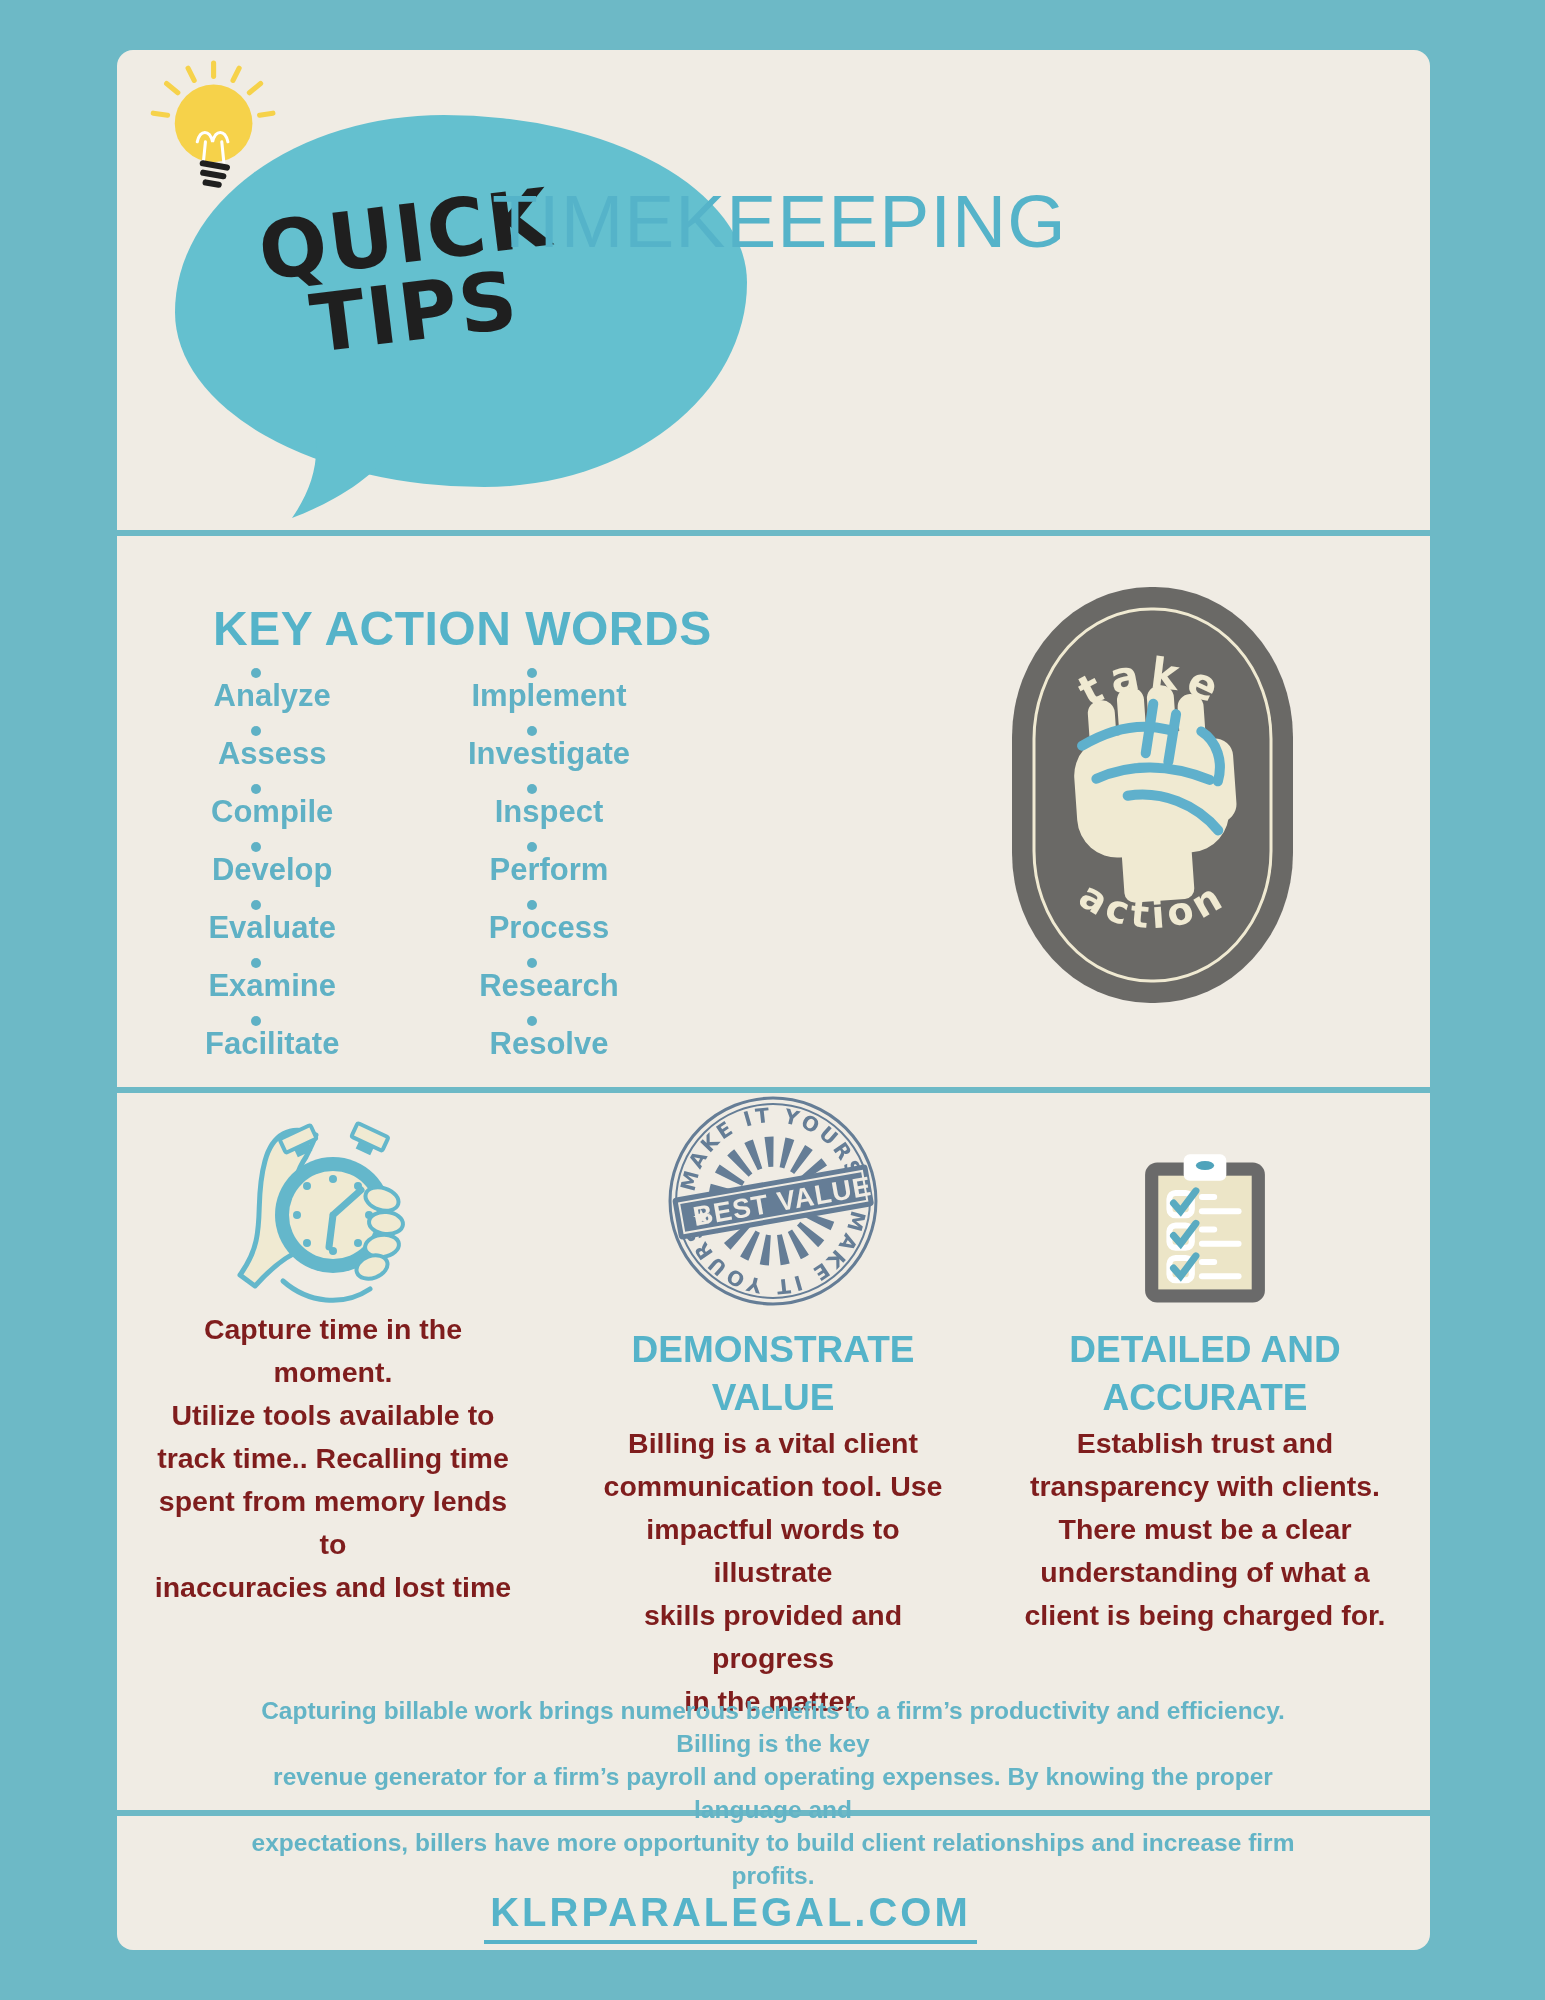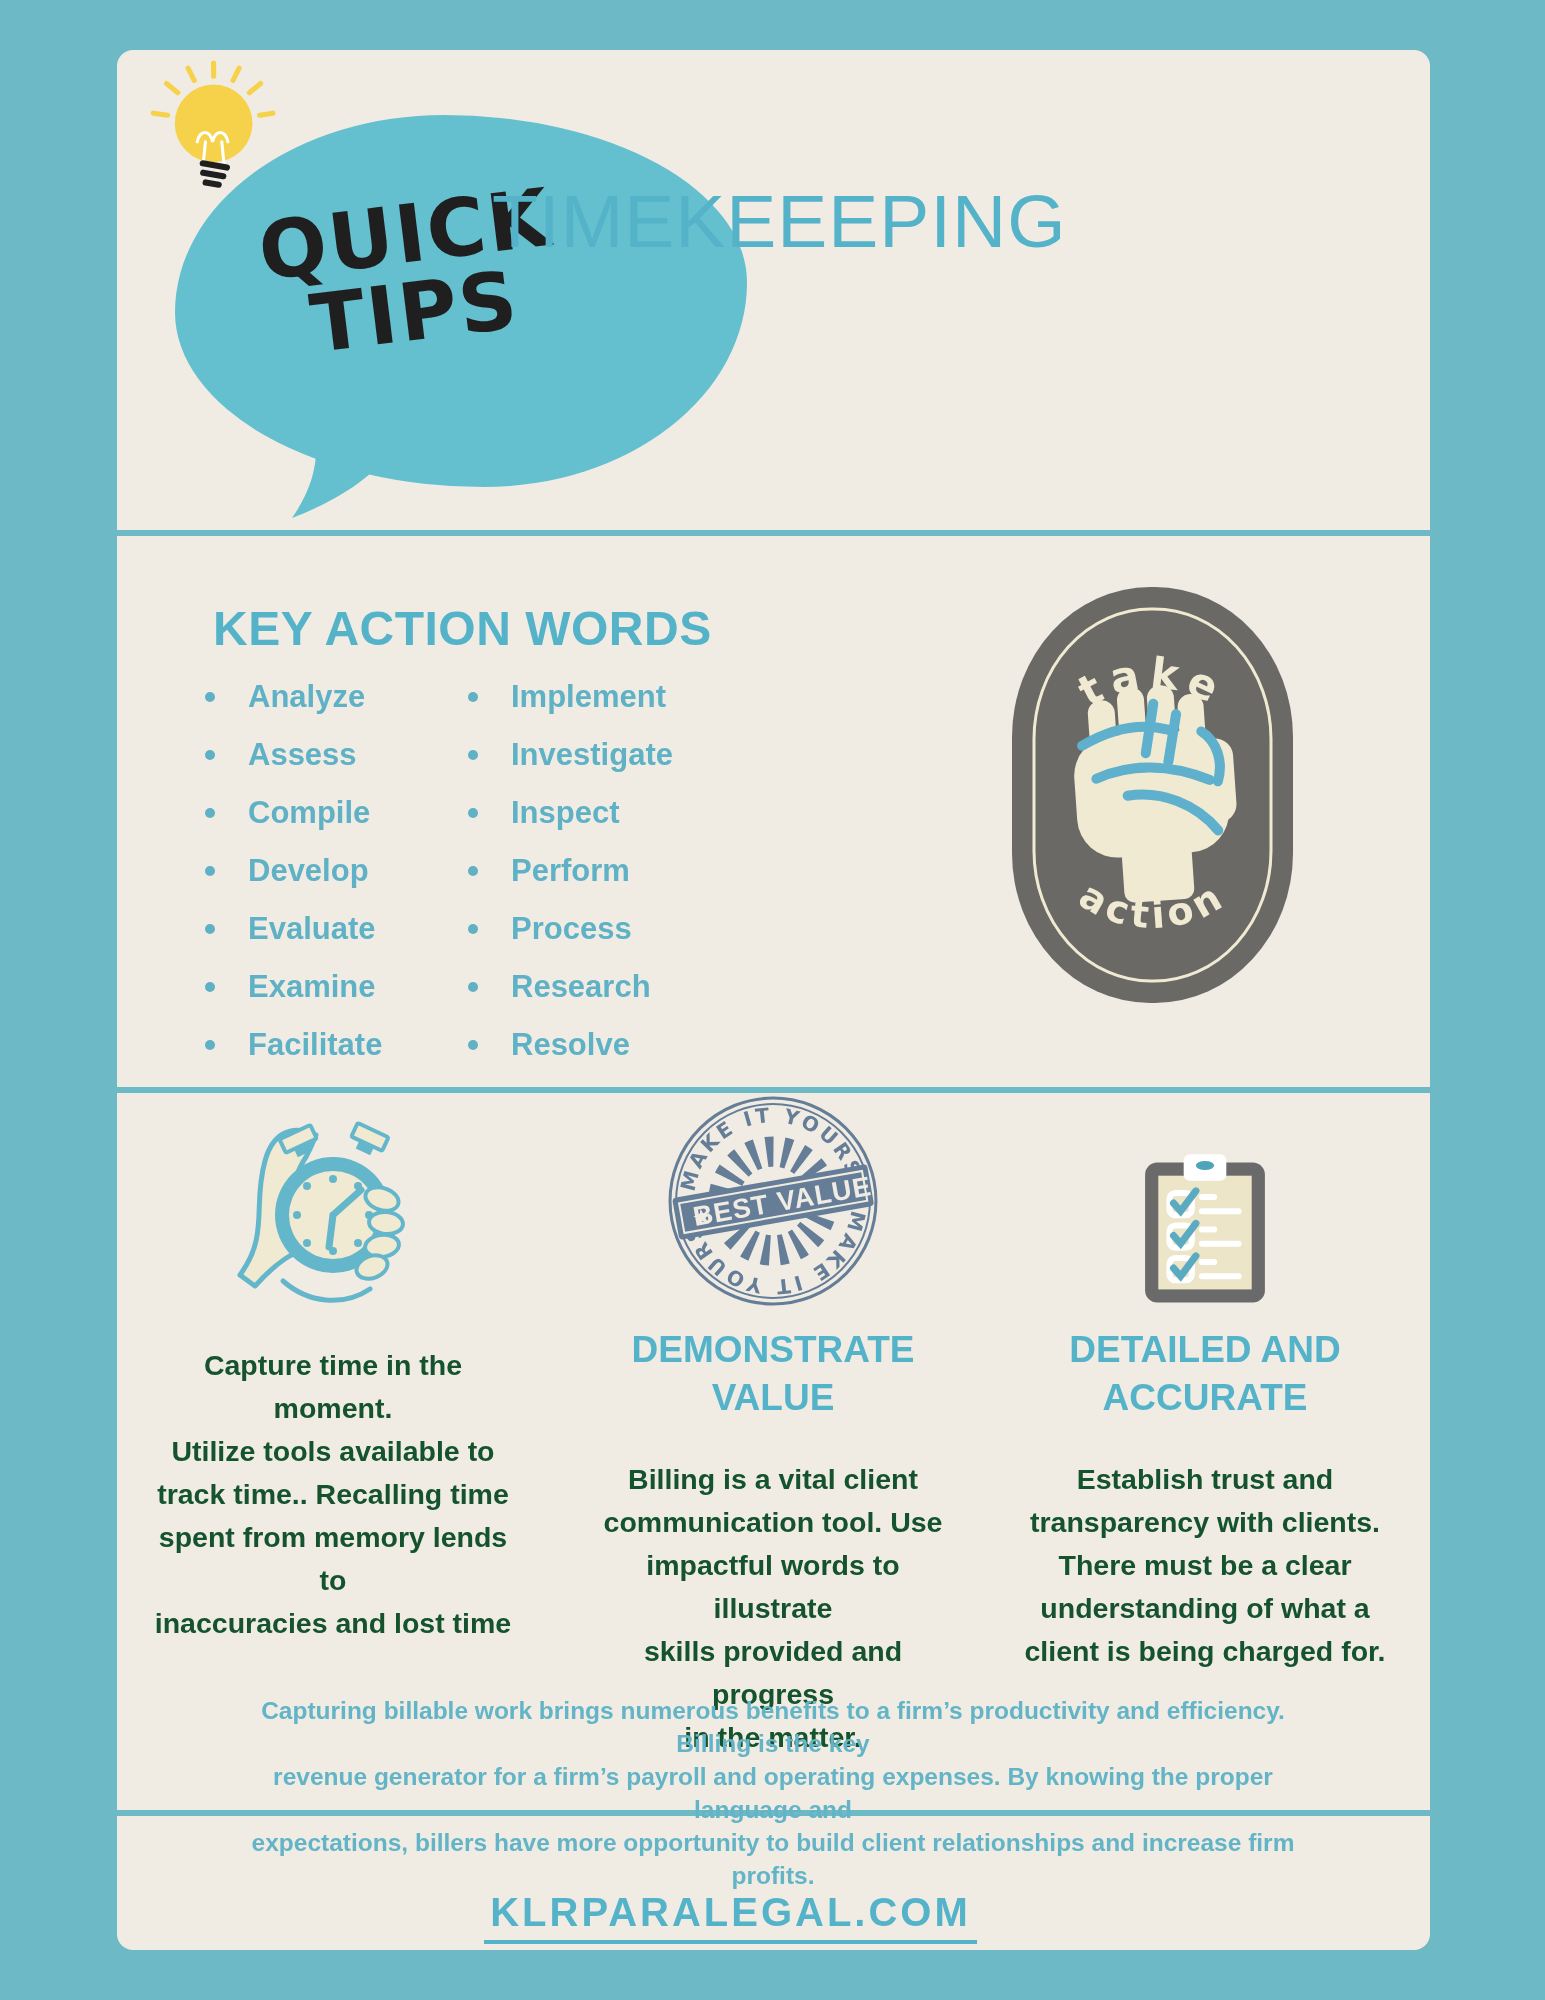--- a/index.html
+++ b/index.html
@@ -20,31 +20,31 @@
                font-size:80px;line-height:0.98;letter-spacing:2px;font-family:"DejaVu Sans",sans-serif;}
   .title{position:absolute;left:492px;top:176px;width:660px;color:#55b3c9;
          font-weight:400;font-size:75px;line-height:90px;letter-spacing:1px;}
 
   
   .kaw-heading{position:absolute;left:197px;top:585px;color:#55b3c9;font-weight:800;
                font-size:48px;letter-spacing:0.5px;}
   .kaw-list{position:absolute;top:668px;margin:0;padding:0;list-style:none;}
   #kaw-col1{left:205px;} #kaw-col2{left:468px;}
   .kaw-list li{display:flex;align-items:center;height:58px;color:#5fb1c5;
-               font-size:31px;font-weight:bold;}
+               font-size:31px;font-weight:bold;flex-direction:column;}
   .kaw-list li .dot{width:10px;height:10px;border-radius:50%;background:#5fb1c5;
                     margin-right:33px;flex:0 0 auto;}
   .badge{position:absolute;left:1010px;top:585px;width:285px;height:420px;}
 
   
   .tip{position:absolute;top:1098px;width:380px;height:700px;text-align:center;}
   #tip1{left:143px;} #tip2{left:583px;} #tip3{left:1015px;}
   .tip-icon{height:210px;display:flex;align-items:flex-end;justify-content:center;}
   .tip-heading{margin-top:18px;color:#55b3c9;font-weight:800;font-size:37px;line-height:48px;}
-  .tip-body{margin-top:36px;color:#14532d;font-weight:bold;font-size:28.5px;line-height:43px;
+  .tip-body{color:#7f1d1d;font-weight:bold;font-size:28.5px;line-height:43px;
             white-space:pre-line;}
 
   
   .summary{position:absolute;left:243px;top:1694px;width:1060px;text-align:center;
            color:#63b4c6;font-weight:bold;font-size:24.5px;line-height:33px;white-space:pre-line;}
   .footer{position:absolute;left:117px;top:1846px;width:1227px;text-align:center;margin-top:44px;}
   .footer a{display:inline-block;color:#55b3c9;font-weight:800;font-size:40px;
             letter-spacing:3px;text-decoration:none;border-bottom:4px solid #55b3c9;
             padding:0 6px 5px 6px;}
 </style>

